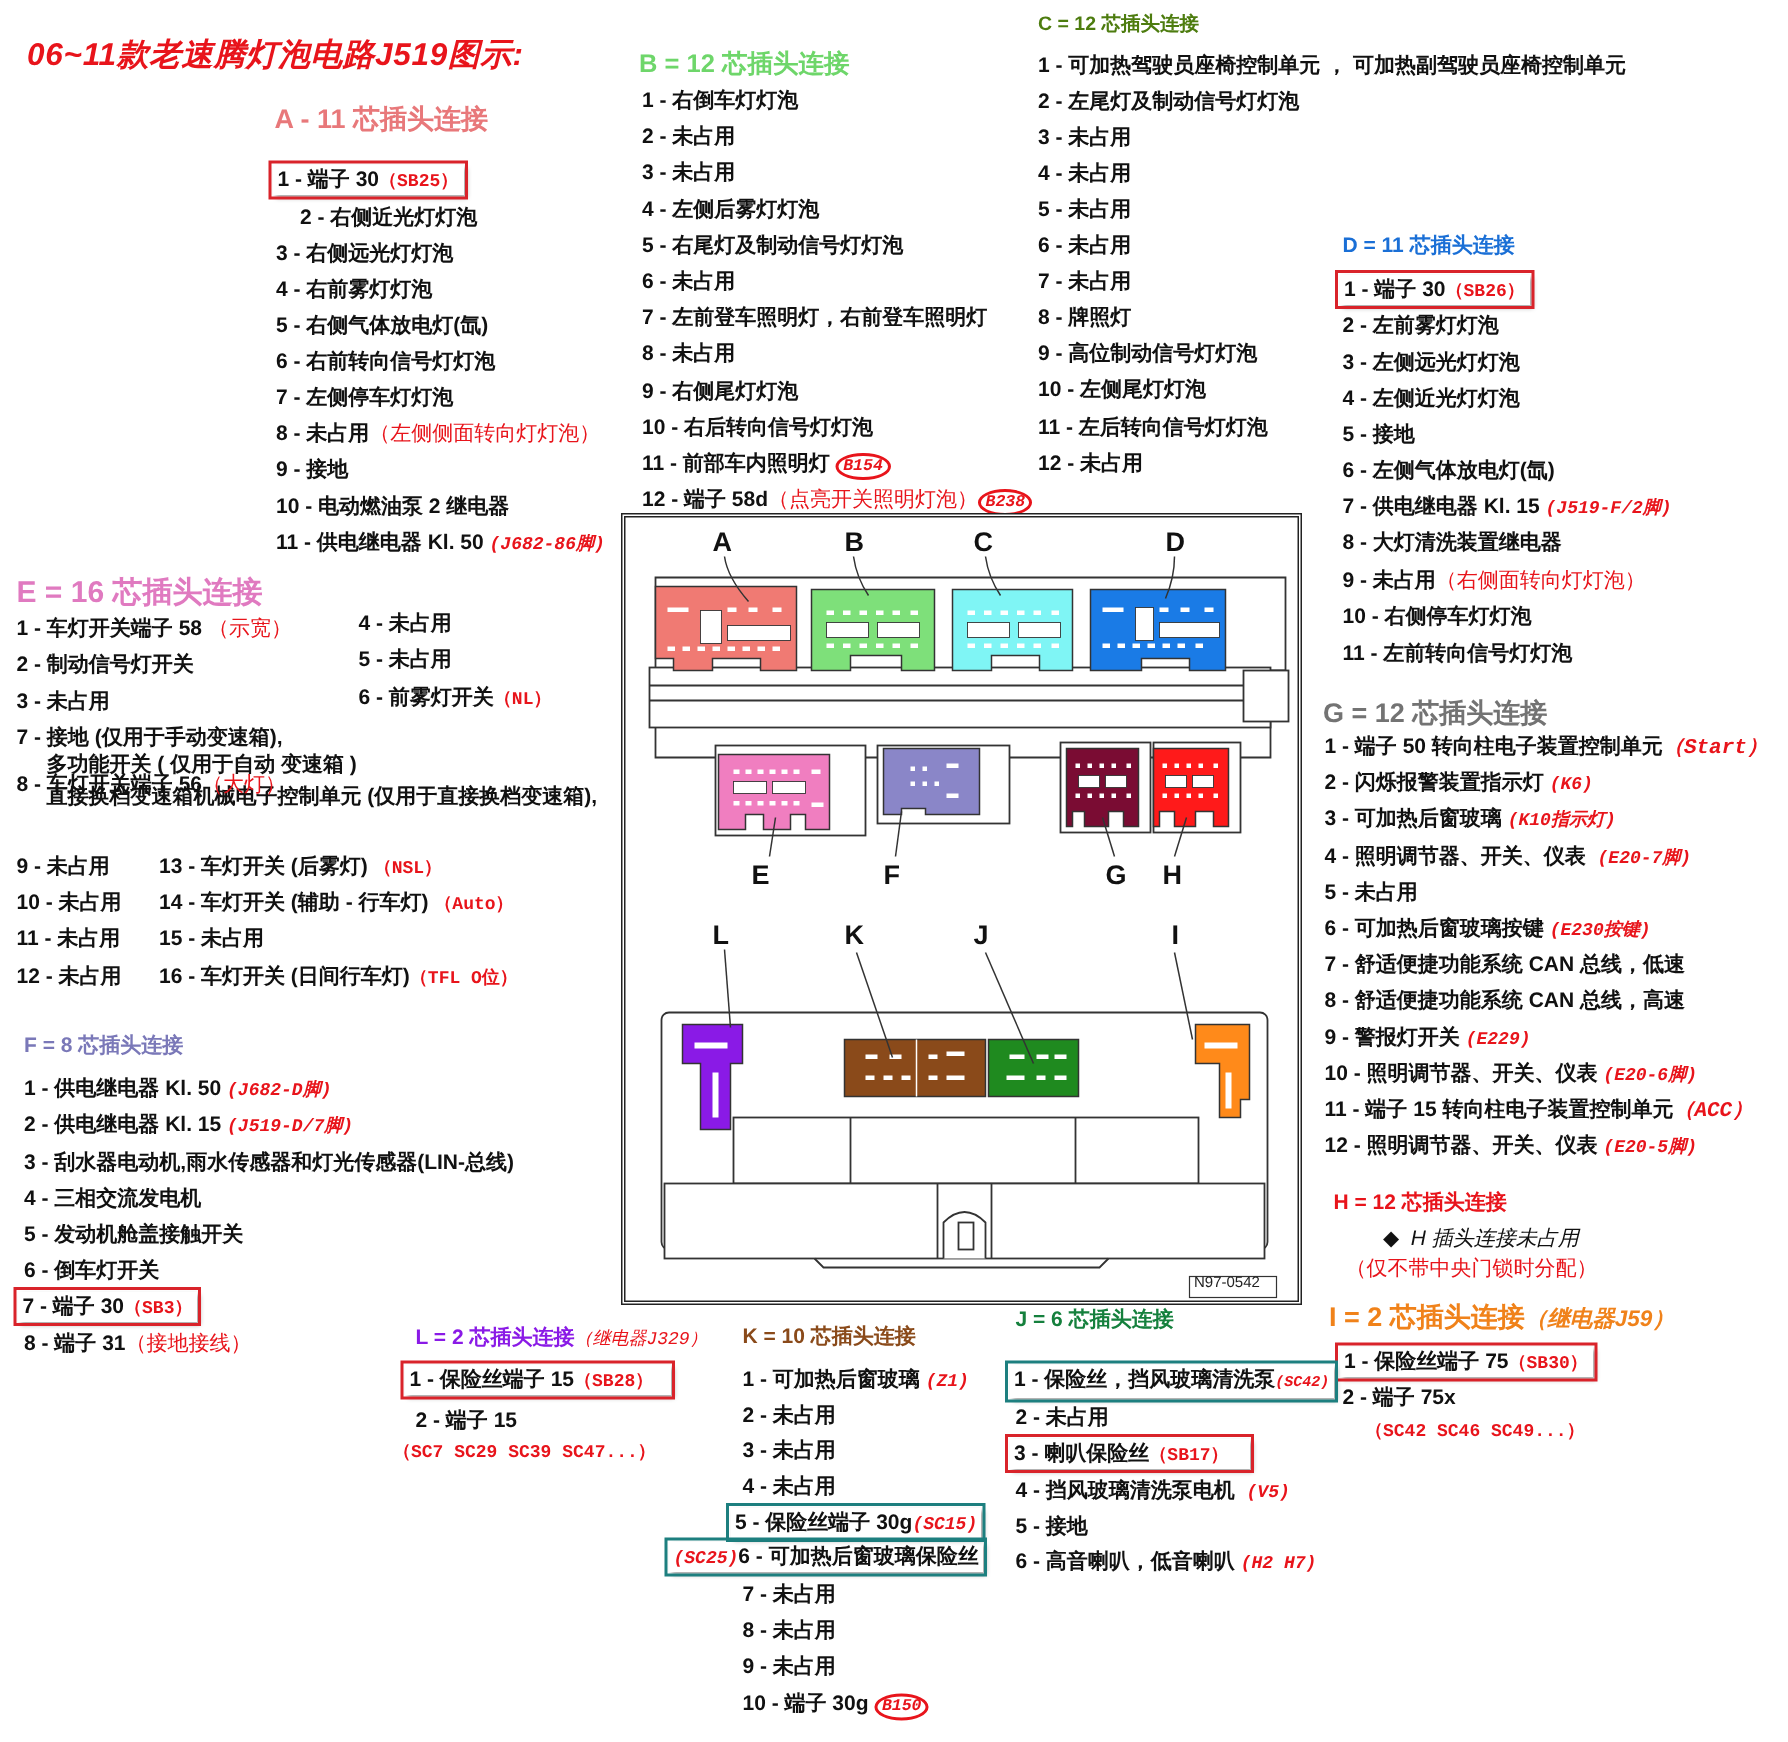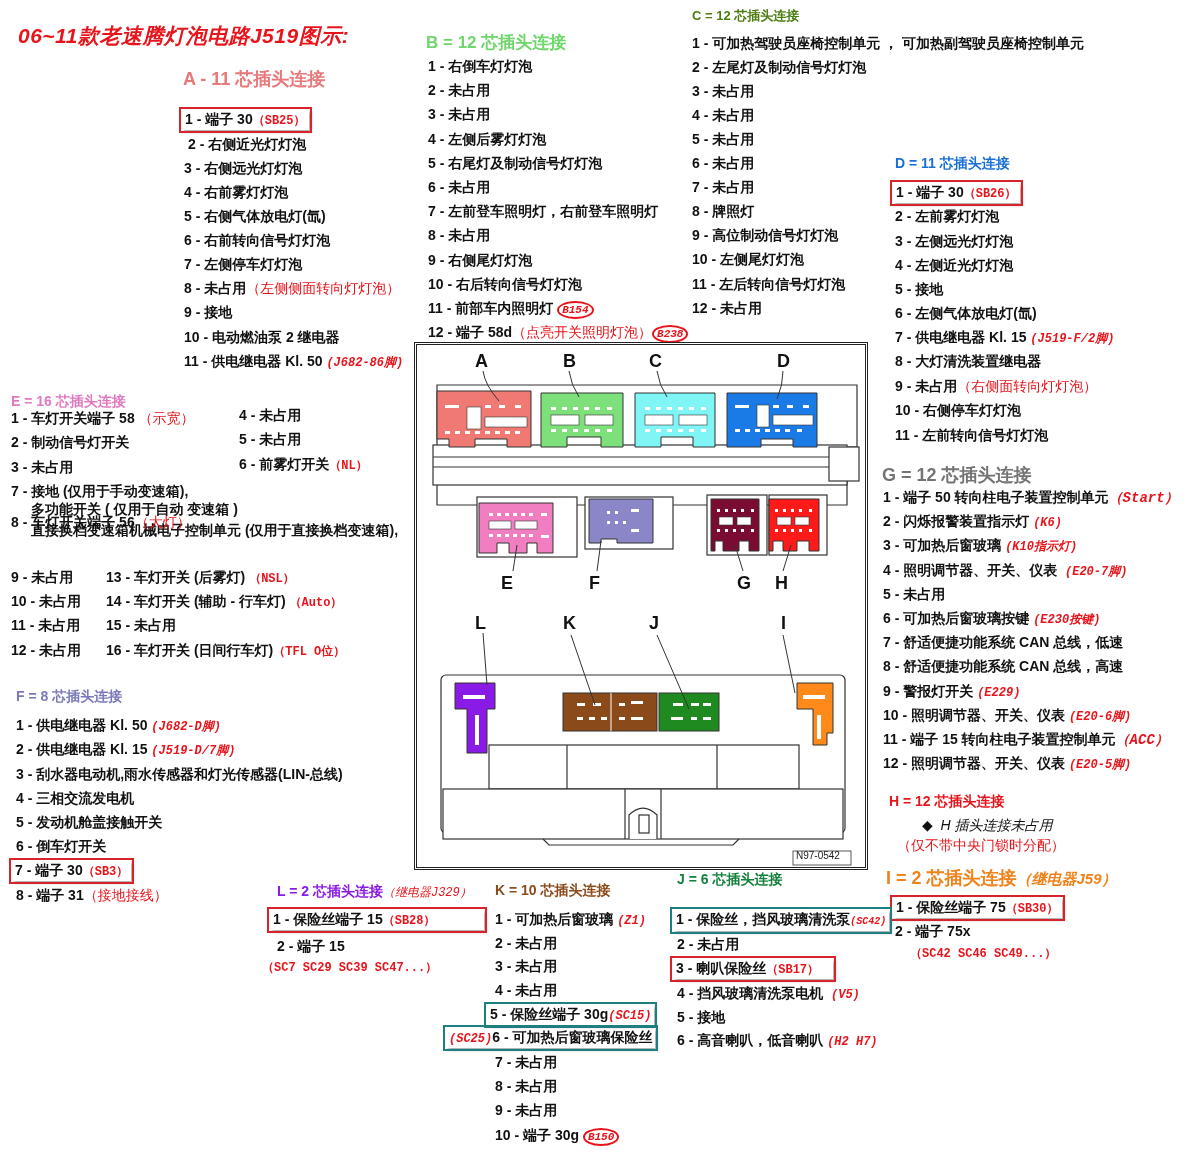--- a/index.html
+++ b/index.html
@@ -19,21 +19,21 @@
   .diagram svg { width: 100%; height: 100%; display: block; }
   .dlabel { font-family: "Liberation Sans", sans-serif; font-weight: bold; font-size: 18px; fill: #111; }
 </style>
 </head>
 <body>
 
 <div class="abs main-title">06~11款老速腾灯泡电路J519图示:</div>
 
 <div class="abs sec-title" style="left:183px;top:67px;font-size:18px;color:#e8787a;">A - 11 芯插头连接</div>
 <div class="row box-red" style="left:182px;top:110px;"><span>1 - 端子 30</span><span class="note-mono">（SB25）</span></div>
-<div class="row" style="left:188px;top:135px;text-align:right;">2 - 右侧近光灯灯泡</div>
+<div class="row" style="left:200px;top:135px;text-align:right;">2 - 右侧近光灯灯泡</div>
 <div class="row" style="left:184px;top:159px;">3 - 右侧远光灯灯泡</div>
 <div class="row" style="left:184px;top:183px;">4 - 右前雾灯灯泡</div>
 <div class="row" style="left:184px;top:207px;">5 - 右侧气体放电灯(氙)</div>
 <div class="row" style="left:184px;top:231px;">6 - 右前转向信号灯灯泡</div>
 <div class="row" style="left:184px;top:255px;">7 - 左侧停车灯灯泡</div>
 <div class="row" style="left:184px;top:279px;"><span>8 - 未占用</span><span class="note">（左侧侧面转向灯灯泡）</span></div>
 <div class="row" style="left:184px;top:303px;">9 - 接地</div>
 <div class="row" style="left:184px;top:328px;">10 - 电动燃油泵 2 继电器</div>
 <div class="row" style="left:184px;top:352px;"><span>11 - 供电继电器 Kl. 50</span> <span class="note-it">(J682-86脚)</span></div>
 
@@ -71,21 +71,21 @@
 <div class="row" style="left:895px;top:232px;">3 - 左侧远光灯灯泡</div>
 <div class="row" style="left:895px;top:256px;">4 - 左侧近光灯灯泡</div>
 <div class="row" style="left:895px;top:280px;">5 - 接地</div>
 <div class="row" style="left:895px;top:304px;">6 - 左侧气体放电灯(氙)</div>
 <div class="row" style="left:895px;top:328px;"><span>7 - 供电继电器 Kl. 15</span> <span class="note-it">(J519-F/2脚)</span></div>
 <div class="row" style="left:895px;top:352px;">8 - 大灯清洗装置继电器</div>
 <div class="row" style="left:895px;top:377px;"><span>9 - 未占用</span><span class="note">（右侧面转向灯灯泡）</span></div>
 <div class="row" style="left:895px;top:401px;">10 - 右侧停车灯灯泡</div>
 <div class="row" style="left:895px;top:426px;">11 - 左前转向信号灯灯泡</div>
 
-<div class="abs sec-title" style="left:11px;top:381px;font-size:14px;color:#e07ac0;margin-top:12px;">E = 16 芯插头连接</div>
+<div class="abs sec-title" style="left:11px;top:381px;font-size:20px;color:#e07ac0;">E = 16 芯插头连接</div>
 <div class="row" style="left:11px;top:409px;"><span>1 - 车灯开关端子 58</span> <span class="note">（示宽）</span></div>
 <div class="row" style="left:11px;top:433px;">2 - 制动信号灯开关</div>
 <div class="row" style="left:11px;top:458px;">3 - 未占用</div>
 <div class="row" style="left:239px;top:406px;">4 - 未占用</div>
 <div class="row" style="left:239px;top:430px;">5 - 未占用</div>
 <div class="row" style="left:239px;top:455px;"><span>6 - 前雾灯开关</span><span class="note-mono">（NL）</span></div>
 <div class="row" style="left:11px;top:482px;">7 - 接地 (仅用于手动变速箱),</div>
 <div class="row" style="left:31px;top:500px;">多功能开关 ( 仅用于自动 变速箱 )</div>
 <div class="row" style="left:31px;top:521px;">直接换档变速箱机械电子控制单元 (仅用于直接换档变速箱),</div>
 <div class="row" style="left:11px;top:513px;"><span>8 - 车灯开关端子 56</span><span class="note">（大灯）</span></div>
@@ -125,21 +125,21 @@
 <div class="abs sec-title" style="left:889px;top:793px;font-size:14px;color:#e8141b;">H = 12 芯插头连接</div>
 <div class="row" style="left:889px;top:816px;font-weight:normal;margin-left:33px;"><span>◆</span>&nbsp;&nbsp;<i>H 插头连接未占用</i></div>
 <div class="row note" style="left:897px;top:836px;">（仅不带中央门锁时分配）</div>
 
 <div class="abs sec-title" style="left:886px;top:866px;font-size:18px;color:#f0821a;"><span>I = 2 芯插头连接</span><i style="font-size:15px;">（继电器J59）</i></div>
 <div class="row box-red" style="left:893px;top:898px;"><span>1 - 保险丝端子 75</span><span class="note-mono">（SB30）</span></div>
 <div class="row" style="left:895px;top:922px;">2 - 端子 75x</div>
 <div class="row note-mono" style="left:910px;top:945px;">（SC42  SC46  SC49...）</div>
 
 <div class="abs sec-title" style="left:277px;top:883px;font-size:14px;color:#8a1ae6;"><span>L = 2 芯插头连接</span><span class="note-it" style="font-weight:normal;">（继电器J329）</span></div>
-<div class="row box-red" style="left:270px;top:910px;width:214px;"><span>1 - 保险丝端子 15</span><span class="note-mono">（SB28）</span></div>
+<div class="row box-red" style="left:270px;top:910px;width:177px;"><span>1 - 保险丝端子 15</span><span class="note-mono">（SB28）</span></div>
 <div class="row" style="left:277px;top:937px;">2 - 端子 15</div>
 <div class="row note-mono" style="left:262px;top:959px;">（SC7  SC29  SC39  SC47...）</div>
 
 <div class="abs sec-title" style="left:495px;top:882px;font-size:14px;color:#8a4a1a;">K = 10 芯插头连接</div>
 <div class="row" style="left:495px;top:910px;"><span>1 - 可加热后窗玻璃</span> <span class="note-it">(Z1)</span></div>
 <div class="row" style="left:495px;top:934px;">2 - 未占用</div>
 <div class="row" style="left:495px;top:957px;">3 - 未占用</div>
 <div class="row" style="left:495px;top:981px;">4 - 未占用</div>
 <div class="row box-teal" style="left:487px;top:1005px;"><span>5 - 保险丝端子 30g</span><span class="note-it">(SC15)</span></div>
 <div class="row box-teal" style="left:446px;top:1028px;"><span class="note-it">(SC25)</span><span>6 - 可加热后窗玻璃保险丝</span></div>

